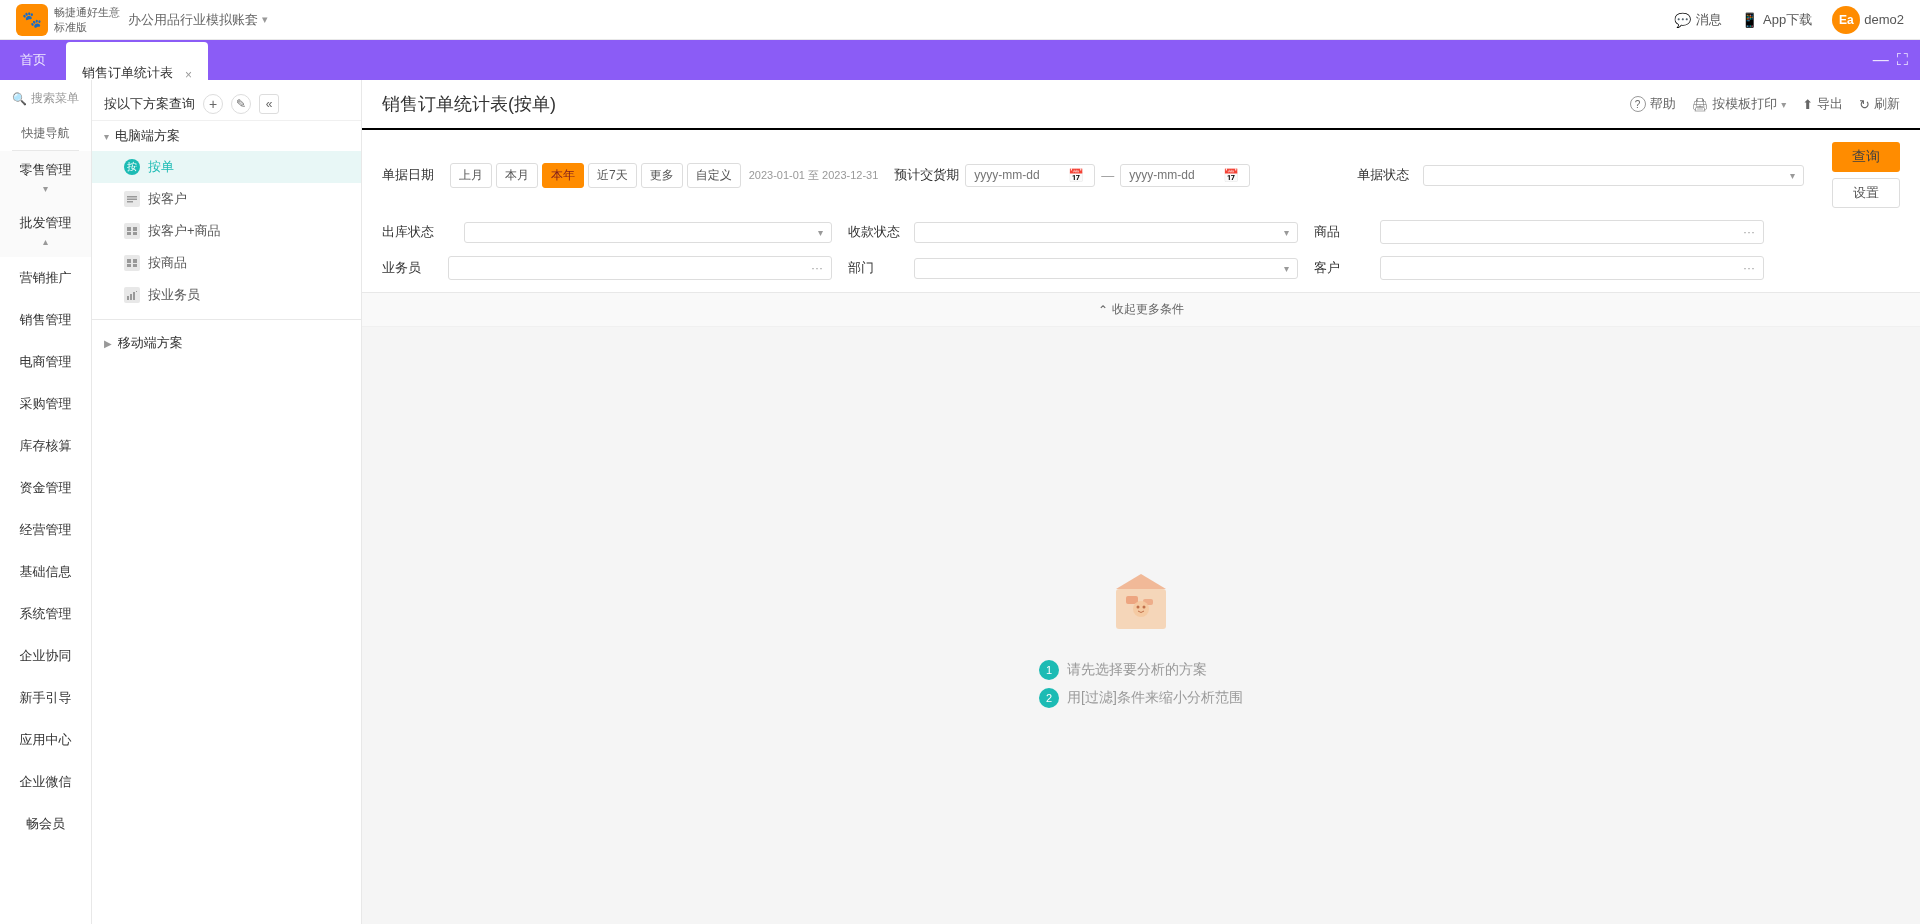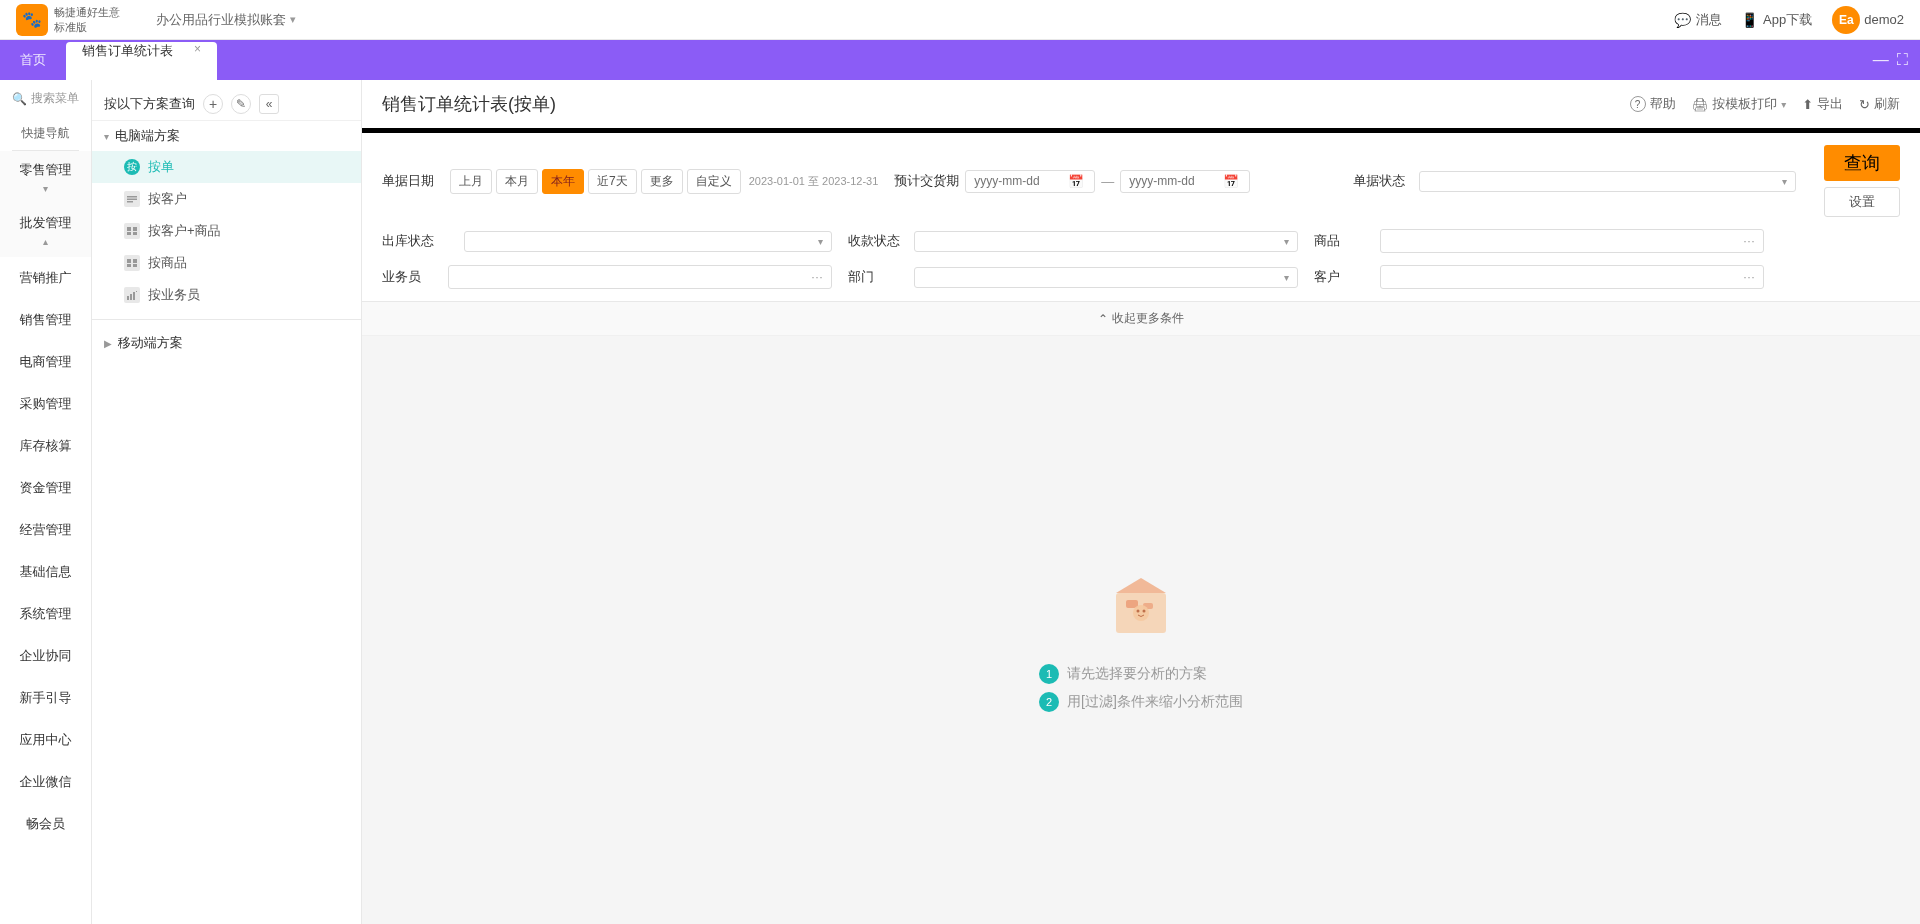--- a/index.html
+++ b/index.html
@@ -4,29 +4,29 @@
   <style>
     * { box-sizing: border-box; margin: 0; padding: 0; }
     body { font-family: 'Microsoft YaHei', Arial, sans-serif; font-size: 13px; background: #f5f5f5; color: #333; display: flex; flex-direction: column; height: 924px; overflow: hidden; }
 
     
     .top-bar { background: #fff; height: 40px; display: flex; align-items: center; padding: 0 16px; border-bottom: 1px solid #e8e8e8; justify-content: space-between; flex-shrink: 0; }
     .top-bar-left { display: flex; align-items: center; gap: 8px; }
     .logo-area { display: flex; align-items: center; gap: 6px; }
     .logo-icon { width: 32px; height: 32px; background: #ff8c00; border-radius: 6px; display: flex; align-items: center; justify-content: center; color: white; font-size: 16px; }
     .logo-text { font-size: 11px; color: #666; line-height: 1.3; }
-    .breadcrumb-area { display: flex; align-items: center; gap: 4px; color: #666; font-size: 13px; margin-left: 28px; }
+    .breadcrumb-area { display: flex; align-items: center; gap: 4px; color: #666; font-size: 13px; }
     .top-bar-right { display: flex; align-items: center; gap: 20px; color: #555; font-size: 13px; }
     .top-bar-right-item { display: flex; align-items: center; gap: 4px; cursor: pointer; }
     .avatar { width: 28px; height: 28px; background: #ff8c00; border-radius: 50%; display: flex; align-items: center; justify-content: center; color: white; font-size: 12px; font-weight: bold; }
 
     
     .tab-bar { background: #8b5cf6; height: 40px; display: flex; align-items: center; padding: 0 0; flex-shrink: 0; }
     .tab-home { padding: 0 20px; height: 40px; display: flex; align-items: center; color: rgba(255,255,255,0.85); font-size: 13px; cursor: pointer; }
-    .tab-active { background: #fff; color: #333; height: 40px; display: flex; align-items: flex-start; padding: 0 16px; gap: 21px; font-size: 13px; cursor: pointer; border-radius: 4px 4px 0 0; margin-top: 4px; }
+    .tab-active { background: #fff; color: #333; height: 40px; display: flex; align-items: flex-end; padding: 0 16px; gap: 12px; font-size: 13px; cursor: pointer; border-radius: 4px 4px 0 0; margin-top: 4px; }
     .tab-close { color: #999; cursor: pointer; font-size: 12px; }
     .tab-bar-right { margin-left: auto; display: flex; align-items: center; gap: 8px; padding-right: 12px; color: rgba(255,255,255,0.85); font-size: 16px; cursor: pointer; }
 
     
     .main-layout { display: flex; flex: 1; overflow: hidden; }
 
     
     .sidebar { width: 92px; background: #fff; border-right: 1px solid #e8e8e8; display: flex; flex-direction: column; overflow-y: auto; flex-shrink: 0; }
     .sidebar-item { padding: 12px 8px; text-align: center; cursor: pointer; color: #333; font-size: 13px; display: flex; flex-direction: column; align-items: center; gap: 4px; }
     .sidebar-search { padding: 10px 8px; display: flex; align-items: center; justify-content: center; font-size: 12px; color: #666; cursor: pointer; }
@@ -43,31 +43,31 @@
     .tree-group-header { display: flex; align-items: center; padding: 6px 12px; gap: 6px; font-size: 13px; color: #333; cursor: pointer; }
     .tree-item { display: flex; align-items: center; padding: 7px 12px 7px 32px; gap: 8px; font-size: 13px; color: #555; cursor: pointer; }
     .tree-item-active { background: #e8f7f6; color: #1cbbb4; }
     .tree-item-icon { width: 16px; height: 16px; background: #1cbbb4; border-radius: 50%; display: flex; align-items: center; justify-content: center; color: white; font-size: 10px; flex-shrink: 0; }
     .tree-item-icon-sq { width: 16px; height: 16px; background: #e8e8e8; border-radius: 2px; display: flex; align-items: center; justify-content: center; color: #666; font-size: 9px; flex-shrink: 0; }
 
     
     .right-content { flex: 1; display: flex; flex-direction: column; overflow: hidden; }
 
     
-    .page-header { background: #fff; padding: 12px 20px; display: flex; align-items: center; justify-content: space-between; border-bottom: 5px solid #000000; flex-shrink: 0; }
+    .page-header { background: #fff; padding: 12px 20px; display: flex; align-items: center; justify-content: space-between; border-bottom: 2px solid #000000; flex-shrink: 0; }
     .page-title { font-size: 18px; font-weight: 500; color: #333; }
     .page-actions { display: flex; align-items: center; gap: 16px; font-size: 13px; color: #666; }
     .page-action-item { display: flex; align-items: center; gap: 4px; cursor: pointer; }
     .filter-row { display: flex; align-items: center; gap: 16px; margin-bottom: 12px; flex-wrap: wrap; }
     .filter-row:last-child { margin-bottom: 0; }
     .filter-label { font-size: 13px; color: #333; white-space: nowrap; min-width: 60px; }
     .date-btn { padding: 3px 8px; border: 1px solid #ddd; border-radius: 3px; cursor: pointer; font-size: 12px; color: #555; background: #fff; }
     .date-btn-active { background: #ff8c00; color: #7f1d1d; border-color: #ff8c00; }
     .date-range-text { font-size: 11px; color: #999; }
-    .query-btn { background: #ff8c00; color: #000000; border: none; border-radius: 3px; padding: 6px 20px; font-size: 18px; cursor: pointer; }
+    .query-btn { background: #ff8c00; color: #404040; border: none; border-radius: 3px; padding: 6px 20px; font-size: 14px; cursor: pointer; }
     .setting-btn { border: 1px solid #ddd; color: #555; border-radius: 3px; padding: 5px 14px; font-size: 13px; cursor: pointer; background: #fff; }
 
     
     .collapse-bar { background: #f9f9f9; border-top: 1px solid #e8e8e8; text-align: center; padding: 8px; cursor: pointer; color: #666; font-size: 12px; display: flex; align-items: center; justify-content: center; gap: 4px; }
 
     
     .data-area { flex: 1; background: #f5f5f5; display: flex; align-items: center; justify-content: center; flex-direction: column; gap: 16px; }
     .empty-hint { display: flex; flex-direction: column; align-items: flex-start; gap: 8px; }
     .hint-item { display: flex; align-items: center; gap: 8px; font-size: 14px; color: #999; }
     .hint-num { width: 20px; height: 20px; border-radius: 50%; background: #1cbbb4; color: white; display: flex; align-items: center; justify-content: center; font-size: 11px; flex-shrink: 0; }

